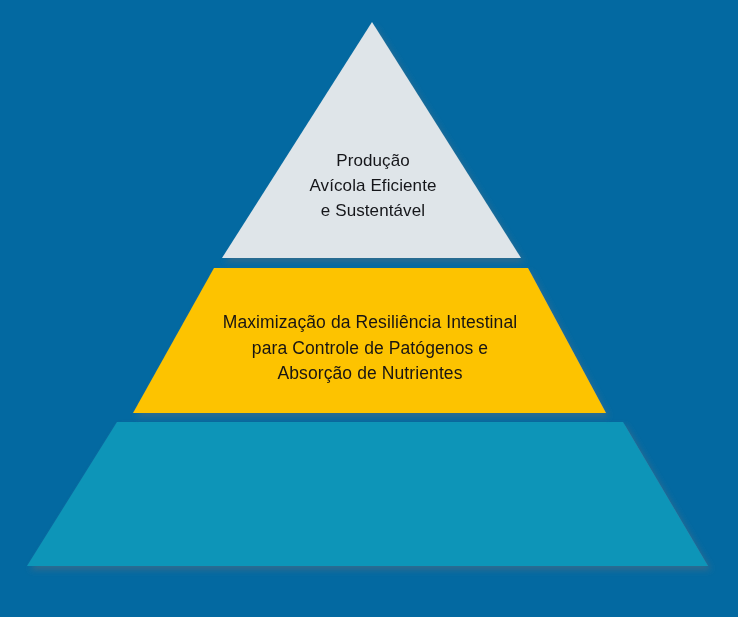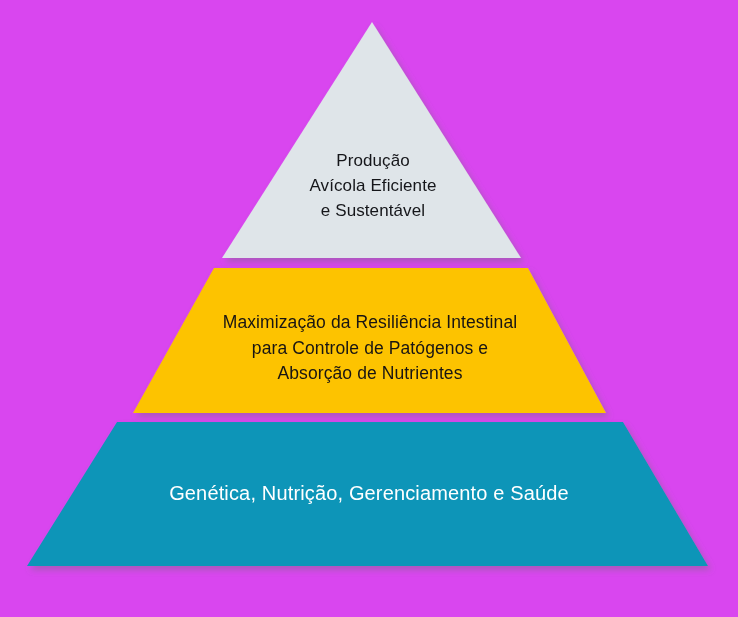--- a/index.html
+++ b/index.html
@@ -68,21 +68,21 @@
     font-size: 20px;
     line-height: 26px;
     font-weight: 400;
     color: #ffffff;
     letter-spacing: 0.15px;
   }
 </style>
 </head>
 <body>
 
-<div id="pyramid-diagram" style="background: #d946ef;">
+<div id="pyramid-diagram" style="background: #0369a1;">
 
   <svg id="pyramid-svg" viewBox="0 0 738 617" xmlns="http://www.w3.org/2000/svg">
     <defs>
       <filter id="tier-shadow" x="-15%" y="-15%" width="140%" height="145%">
         <feDropShadow dx="3" dy="4" stdDeviation="3.2" flood-color="#6a7076" flood-opacity="0.42"></feDropShadow>
       </filter>
     </defs>
 
     <polygon id="shape-tier-bottom" points="117,422 623,422 708,566 27,566" fill="#0C95B8" filter="url(#tier-shadow)"></polygon>
 
@@ -92,15 +92,14 @@
   </svg>
 
   <div id="tier-top-label" class="tier-label" style="color: rgb(21, 22, 26);">Produção
 Avícola Eficiente
 e Sustentável</div>
 
   <div id="tier-middle-label" class="tier-label" style="color: rgb(24, 21, 19); text-align: center;">Maximização da Resiliência Intestinal
 para Controle de Patógenos e
 Absorção de Nutrientes</div>
 
-  <div id="tier-bottom-label" class="tier-label" style="color: rgb(255, 255, 255);">Genética, Nutrição, Gerenciamento e Saúde</div>
 
 </div>
 
 </body></html>

